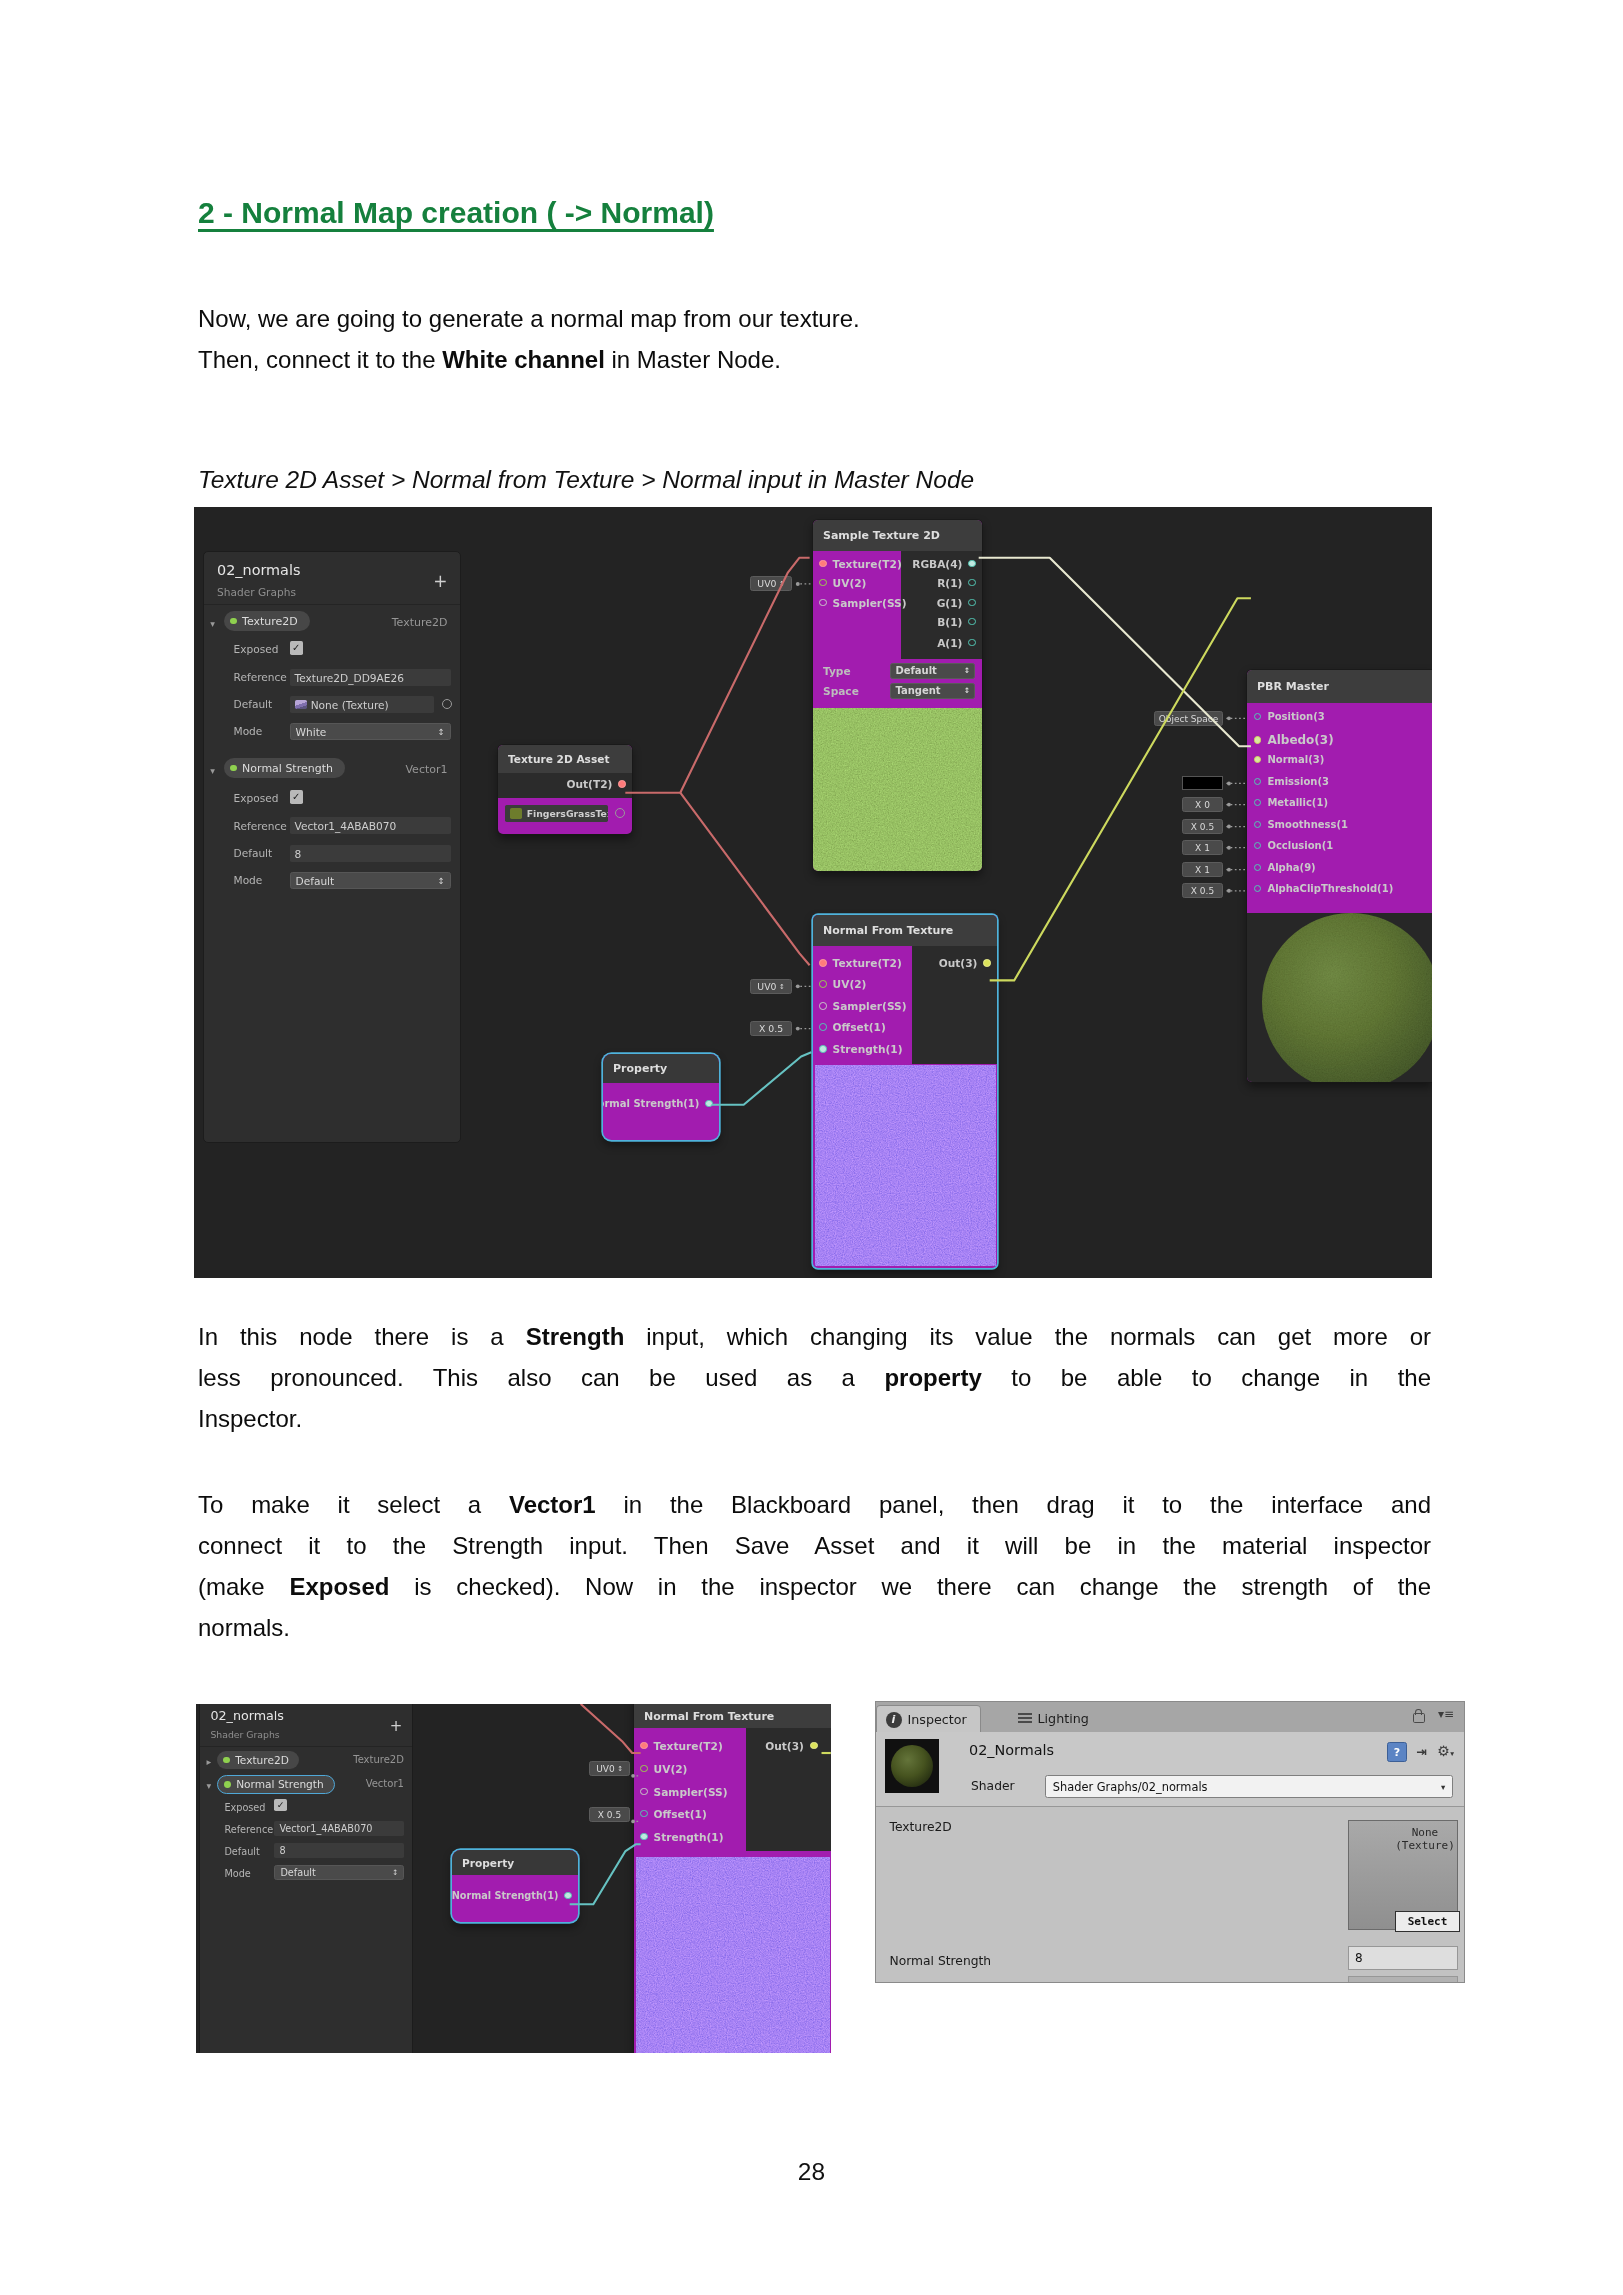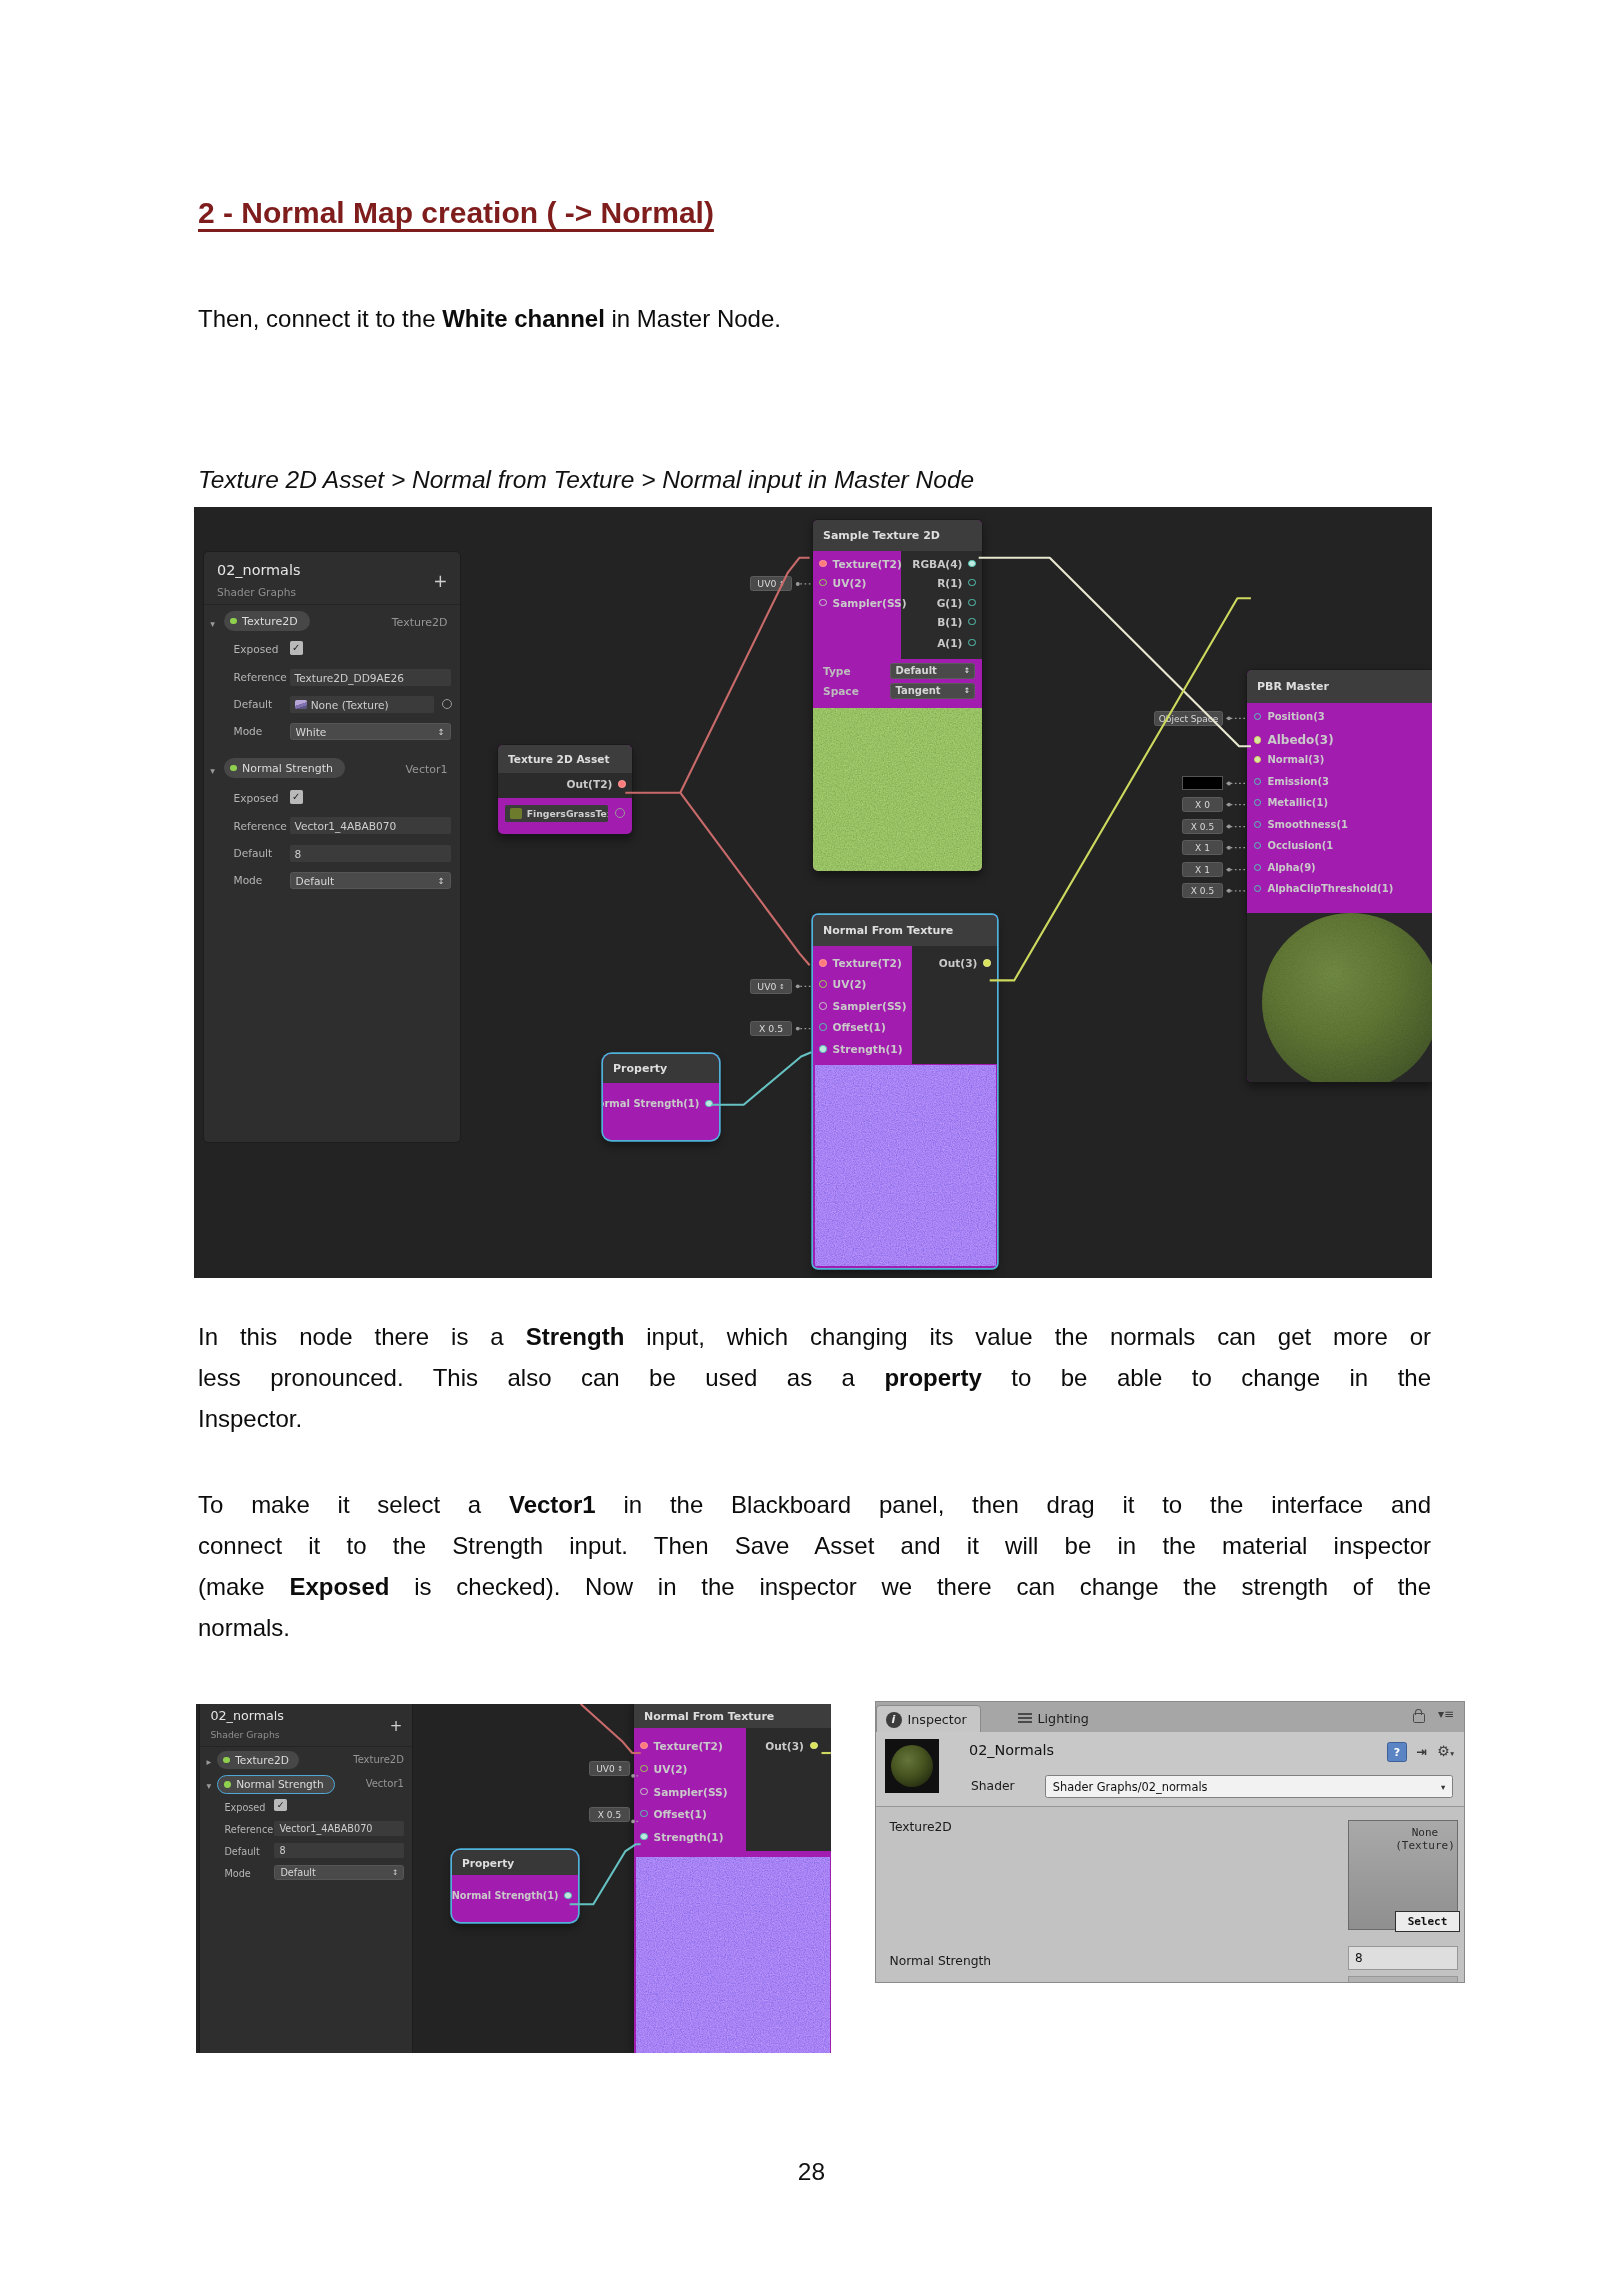--- a/index.html
+++ b/index.html
@@ -1,18 +1,18 @@
 <!DOCTYPE html>
 <html style="font-size:13.5px"><head>
 <meta charset="utf-8">
 <style>
   html,body{margin:0;padding:0;background:#fff;width:1623px;height:2295px;position:relative;
     font-family:"Liberation Sans",sans-serif;}
   
-  .heading{position:absolute;left:198px;top:196px;font-size:30px;font-weight:bold;color:#7f1d1d;
+  .heading{position:absolute;left:198px;top:196px;font-size:30px;font-weight:bold;color:#15803d;
     text-decoration:underline;text-underline-offset:6px;text-decoration-thickness:2.5px;white-space:nowrap;}
   .para{position:absolute;left:198px;width:1233px;font-size:24px;color:#0c0c0c;}
   .pl{height:41px;line-height:41px;white-space:nowrap;overflow:visible;}
   .pl.j{white-space:normal;text-align:justify;text-align-last:justify;overflow:hidden;}
   .caption{position:absolute;left:198px;top:466px;font-size:24.5px;font-style:italic;color:#111;white-space:nowrap;}
   .pagenum{position:absolute;left:0;top:2158px;width:1623px;text-align:center;font-size:24.5px;color:#111;}
   
   .shot{position:absolute;background:#232323;overflow:hidden;font-family:"DejaVu Sans",sans-serif;color:#c9c9c9;}
   .panel{position:absolute;background:#2e2e2e;border:0.8px solid #1c1c1c;border-radius:5px;box-sizing:border-box;}
   .pttl{position:absolute;color:#e6e6e6;}
@@ -102,20 +102,21 @@
     <filter id="normF" x="0" y="0" width="100%" height="100%">
       <feTurbulence type="fractalNoise" baseFrequency="0.75" numOctaves="2" seed="8"></feTurbulence>
       <feColorMatrix type="matrix" values="0.45 0 0 0 0.16  0.25 0 0 0 0.10  0.25 0 0 0 0.78  0 0 0 0 1"></feColorMatrix>
     </filter>
   </defs>
 </svg>
 
 <div class="heading">2 - Normal Map creation ( -&gt; Normal)</div>
 
 <div class="para" style="top:298px">
+  <div class="pl"><span>Now, we are going to generate a normal map from our texture.</span></div>
   <div class="pl"><span>Then, connect it to the </span><span style="font-weight: bold;">White channel</span><span> in Master Node.</span></div>
 </div>
 
 <div class="caption">Texture 2D Asset &gt; Normal from Texture &gt; Normal input in Master Node</div>
 
 <div class="para" style="top:1316px">
   <div class="pl j"><span>In this node there is a </span><span style="font-weight: bold;">Strength</span><span> input, which changing its value the normals can get more or</span></div>
   <div class="pl j"><span>less pronounced. This also can be used as a </span><span style="font-weight: bold;">property</span><span>  to be able to change in the</span></div>
   <div class="pl"><span>Inspector.</span></div>
 </div>

